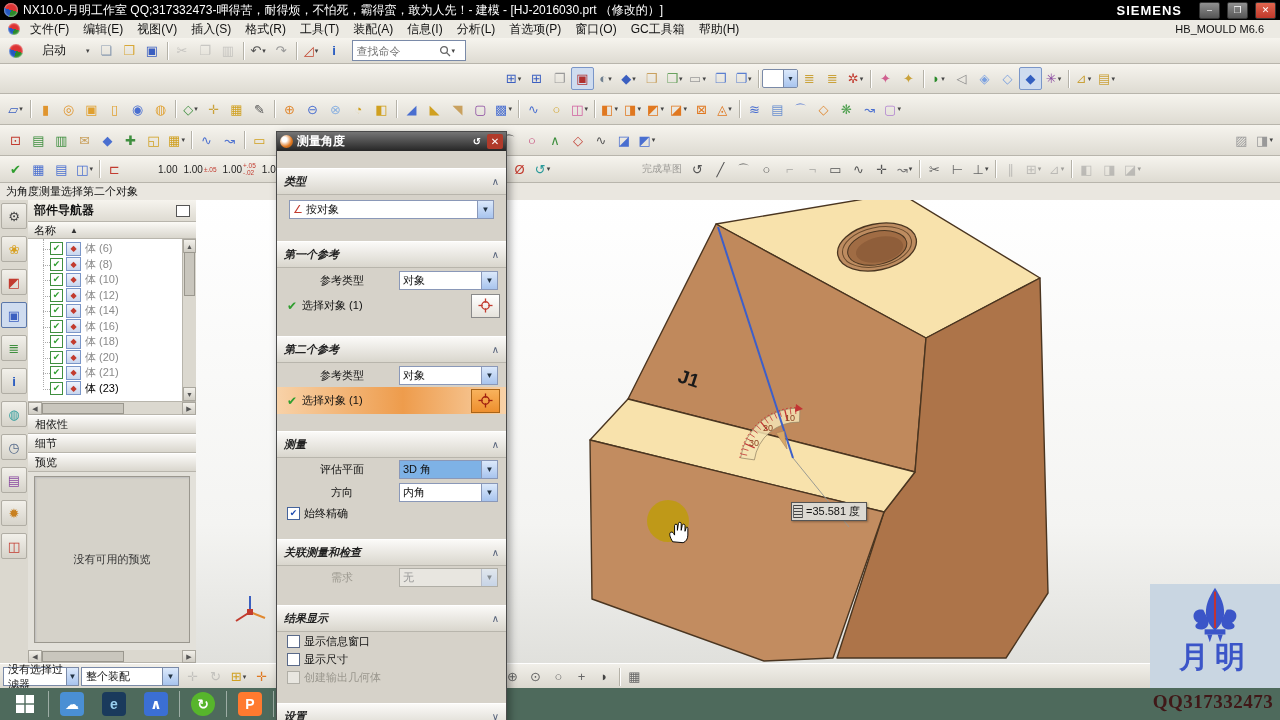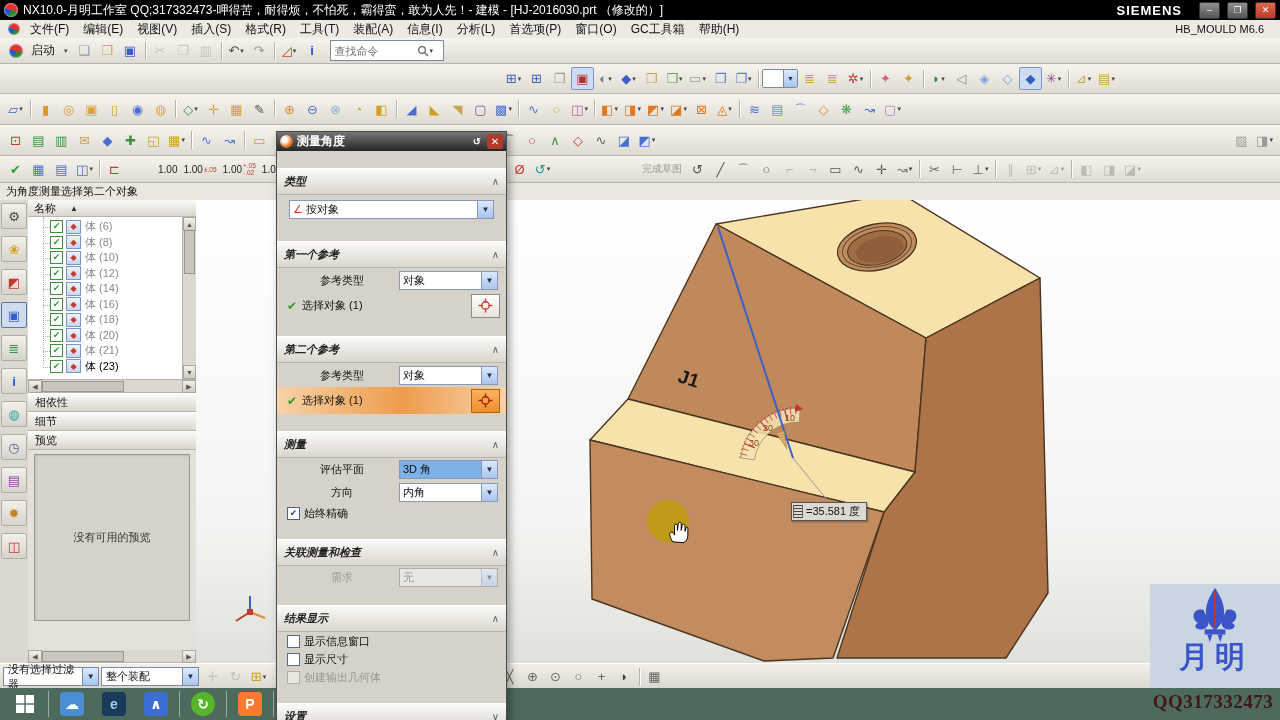--- a/index.html
+++ b/index.html
@@ -32,21 +32,21 @@
     font-size:13px;border:1px solid transparent;border-radius:2px;position:relative;flex:0 0 auto;}
   .tbi .glyph{line-height:1;}
   .tbi.pressed{background:#cfdcef;border-color:#7a96c8;}
   .tbi.dim{opacity:.45;}
   .tbi.tbtext{font-size:10px;padding:0 3px;color:#333;}
   .ddarrow{font-size:7px;color:#444;margin-left:1px;}
   .sep{width:1px;height:18px;background:#b5b2a8;margin:0 3px;box-shadow:1px 0 0 #fff;flex:0 0 auto;}
   .minicombo{height:17px;background:#fff;border:1px solid #7a8aa8;display:inline-flex;align-items:center;}
   .minicombo .cbtn{width:13px;height:100%;margin-left:auto;background:linear-gradient(#dce9fb,#a8c4ee);
     border-left:1px solid #7a8aa8;display:flex;align-items:center;justify-content:center;font-size:7px;color:#234;}
-  .startbtn{display:flex;align-items:center;gap:8px;padding:0 5px;height:21px;font-size:12px;}
+  .startbtn{display:flex;align-items:center;gap:19px;padding:0 5px;height:21px;font-size:12px;}
   .searchbox{display:flex;align-items:center;height:19px;background:#fff;border:1px solid #7a8aa8;width:108px;padding:0 2px;margin-left:6px;}
   .searchbox input{border:0;outline:0;width:80px;font-size:11px;font-family:inherit;background:transparent;}
   .tb5abs{position:absolute;top:0;height:100%;display:flex;align-items:center;}
   .numf{display:flex;align-items:center;font-size:10px;color:#222;margin:0 3px;}
   .numf .tol{display:flex;flex-direction:column;font-size:6.5px;color:#c23b2f;line-height:7px;margin-left:1px;}
   .tb4fr{position:absolute;right:4px;top:0;height:100%;display:flex;align-items:center;}
   
   .promptbar{position:absolute;left:0;top:183px;right:0;height:17px;background:#eae7e0;border-bottom:1px solid #b8b5ac;
     display:flex;align-items:center;padding-left:6px;font-size:11px;}
   
@@ -731,20 +731,24 @@
       </span>
       <span class="tbi">
         <span class="glyph" style="color: rgb(200, 128, 32);">✹</span>
       </span>
       <span class="tbi">
         <span class="glyph" style="color: rgb(194, 59, 47);">◫</span>
       </span>
     </div>
 
   <div class="navpanel">
+    <div class="navtitle">
+      <span>部件导航器</span>
+      <span class="wicon"></span>
+    </div>
     <div class="colhdr">
       <span>名称</span>
       <span style="font-size:8px;color:#333;">▲</span>
     </div>
     <div class="treewrap">
       <div id="tree" style="position:relative;">
           <div class="trow">
             <span class="cb">✔</span>
             <span class="bicon">◆</span>
             <span>体 (6)</span>
@@ -1014,21 +1018,21 @@
     </div>
     <div class="dbtns">
       <span class="dbtn">&lt; 确定 &gt;</span>
       <span class="dbtn apply">应用</span>
       <span class="dbtn">取消</span>
     </div>
     <div class="dresize"></div>
   </div>
 
   <div class="selbar">
-    <span class="selcombo" style="width:96px;">
+    <span class="selcombo" style="width:76px;">
       <span>没有选择过滤器</span>
       <span class="cbtn">▼</span>
     </span>
     <span class="selcombo" style="width:98px;">
       <span>整个装配</span>
       <span class="cbtn">▼</span>
     </span>
     <span style="display:flex;align-items:center;">
         <span class="tbi dim">
           <span class="glyph" style="color: rgb(153, 153, 153);">✛</span>

